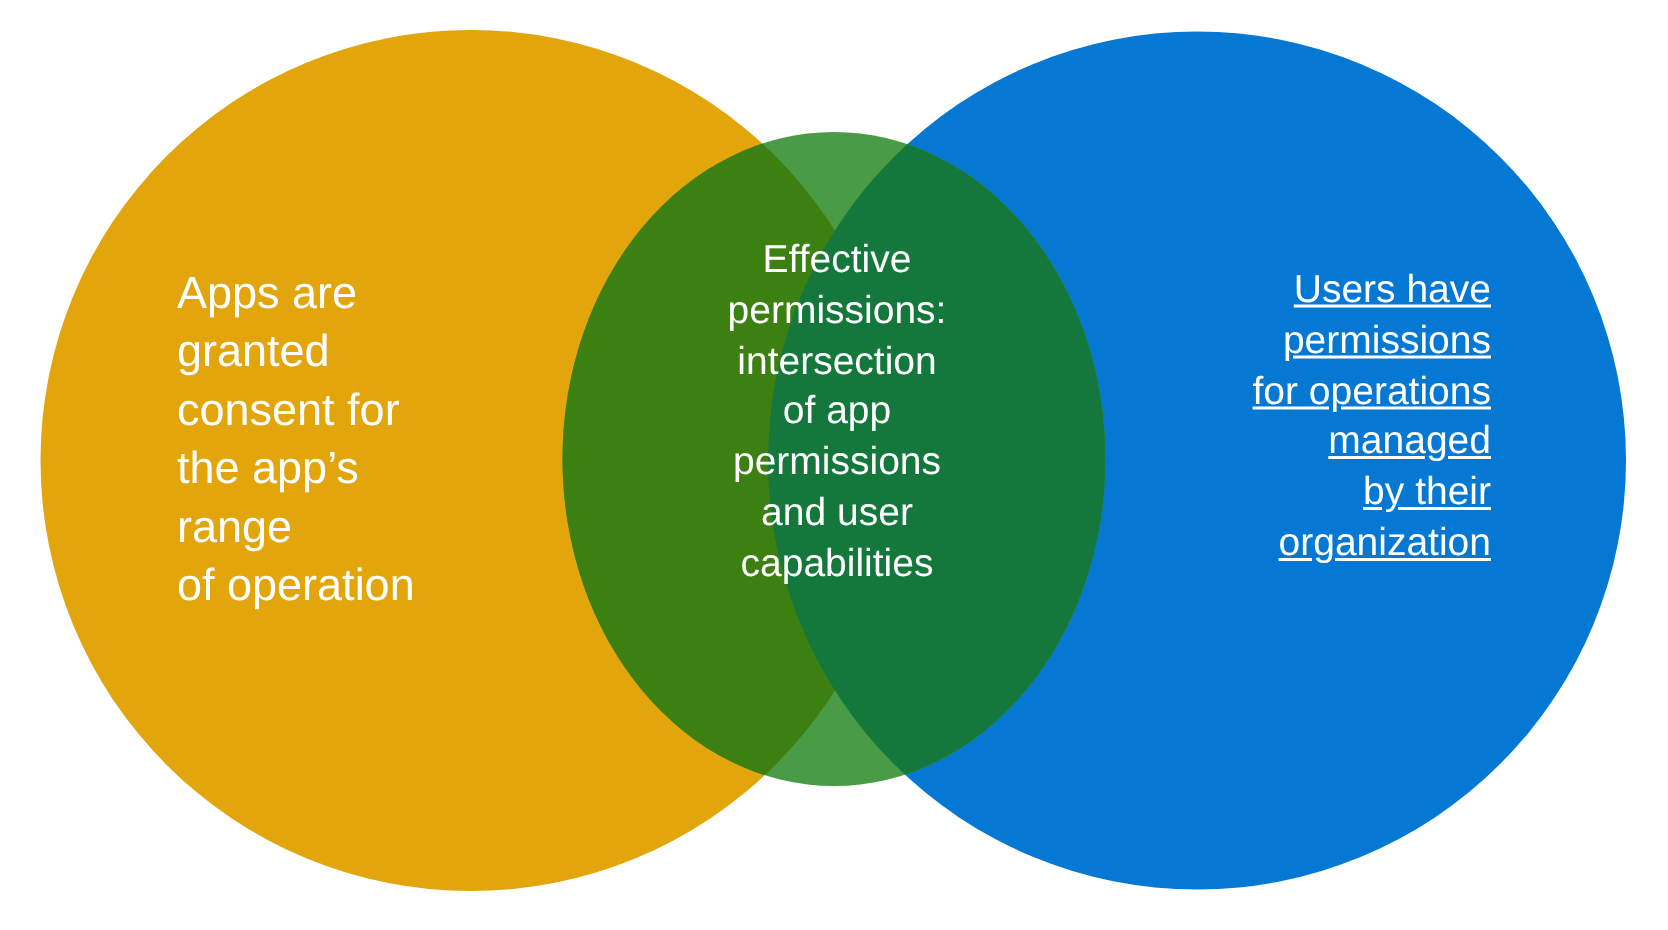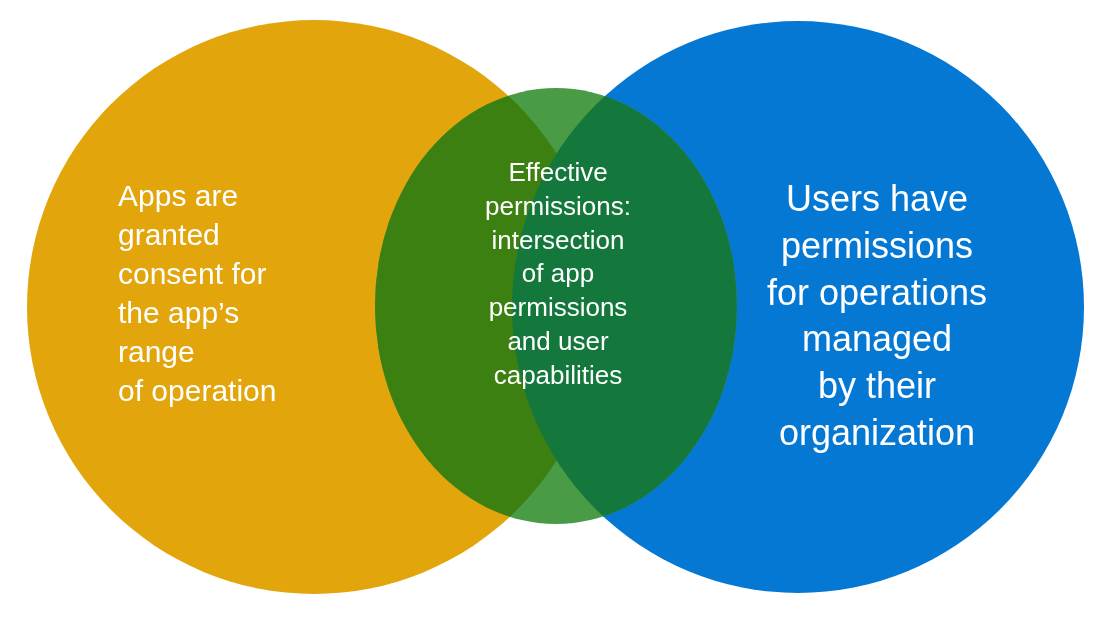--- a/index.html
+++ b/index.html
@@ -50,22 +50,23 @@
     top: 156px;
     width: 228px;
     font-size: 26px;
     text-align: center;
   }
   
   #label-right {
     left: 760px;
     top: 176px;
     width: 234px;
-    font-size: 36px;
-    text-align: center;
+    font-size: 26px;
+    text-align: right;
+    text-decoration: underline;
   }
 </style>
 </head>
 <body>
 
 <div id="diagram-root">
 
   <svg id="venn-svg" viewBox="0 0 1112 620" xmlns="http://www.w3.org/2000/svg" aria-hidden="true">
     <defs>
 

